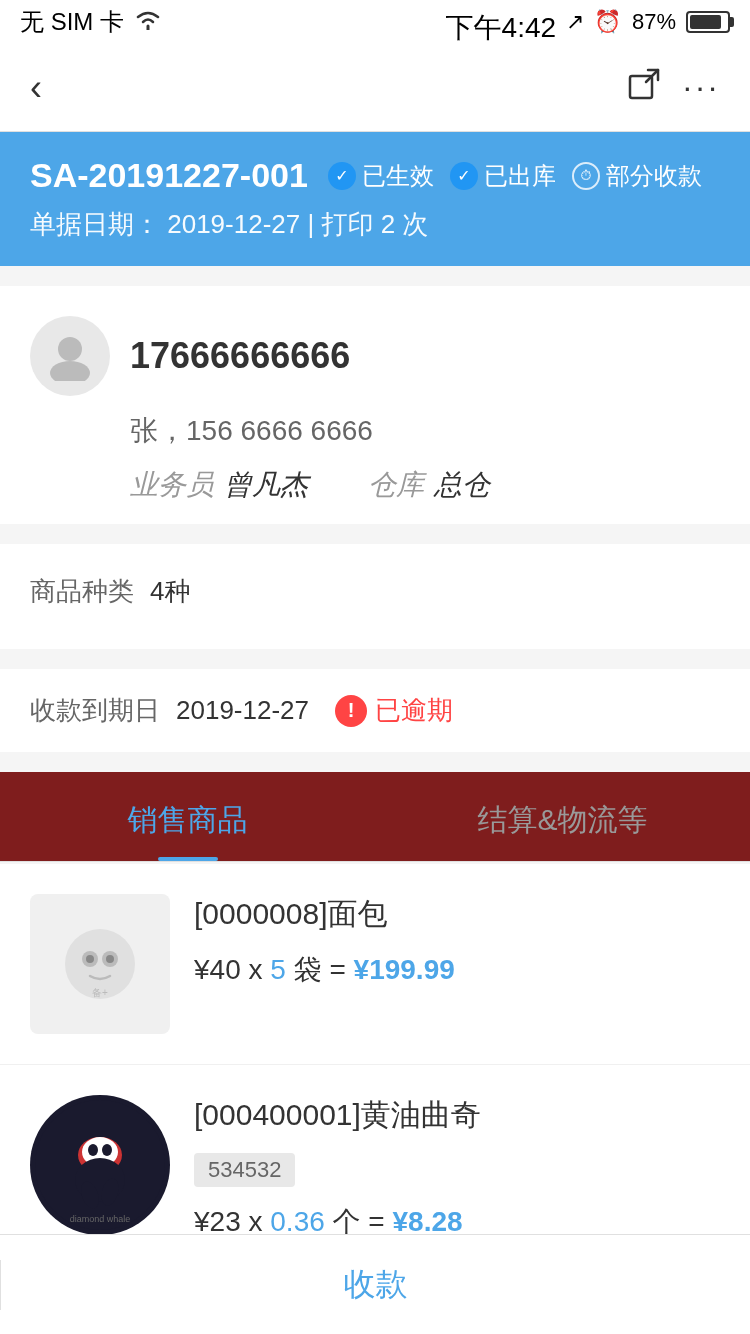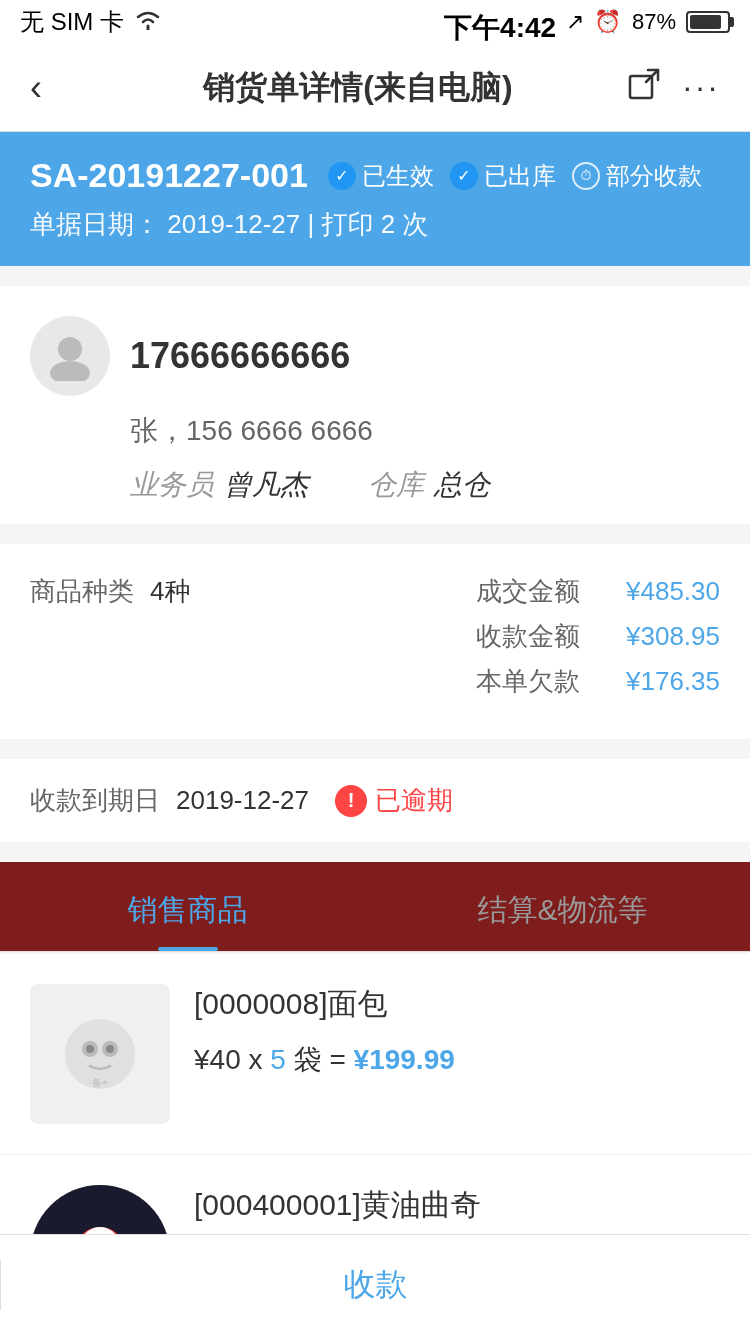--- a/index.html
+++ b/index.html
@@ -351,33 +351,32 @@
     <span>无 SIM 卡</span>
     <span>
       <svg width="28" height="22" viewBox="0 0 28 22">
         <path d="M14 18 L14 22" stroke="#333" stroke-width="3" stroke-linecap="round"></path>
         <path d="M9 14 Q14 9 19 14" stroke="#333" stroke-width="2.5" fill="none" stroke-linecap="round"></path>
         <path d="M4 9 Q14 1 24 9" stroke="#333" stroke-width="2.5" fill="none" stroke-linecap="round"></path>
       </svg>
     </span>
   </div>
   <div class="status-right">
-    <span style="font-size:28px;font-weight:700;margin-top:11px;">下午4:42</span>
+    <span style="font-size:28px;font-weight:400;margin-top:11px;">下午4:42</span>
     <span style="font-size:22px;">↗</span>
     <span style="font-size:22px;">⏰</span>
     <span>87%</span>
     <div class="battery-bar">
       <div class="battery-fill"></div>
     </div>
   </div>
 </div>
 
 <div class="nav-bar">
   <span class="nav-back">‹</span>
-  <span class="nav-title">销货单详情(来自电脑)</span>
   <div class="nav-actions">
     <span class="nav-action-icon">
       <svg width="36" height="36" viewBox="0 0 36 36" fill="none">
         <rect x="4" y="10" width="22" height="22" rx="2" stroke="#333" stroke-width="2.5"></rect>
         <path d="M22 4 L32 4 L32 14" stroke="#333" stroke-width="2.5" stroke-linecap="round" stroke-linejoin="round"></path>
         <path d="M32 4 L20 16" stroke="#333" stroke-width="2.5" stroke-linecap="round"></path>
       </svg>
     </span>
     <span class="nav-action-icon" style="font-size:32px;letter-spacing:2px;">···</span>
   </div>
@@ -432,34 +431,20 @@
 </div>
 
 <div class="summary-section">
   <div class="summary-row">
     <div class="summary-left">
       <div class="summary-item">
         <span class="summary-label">商品种类</span>
         <span class="summary-value">4种</span>
       </div>
     </div>
-    <div class="summary-right">
-      <div class="amount-row">
-        <span class="amount-label">成交金额</span>
-        <span class="amount-value">¥485.30</span>
-      </div>
-      <div class="amount-row">
-        <span class="amount-label">收款金额</span>
-        <span class="amount-value">¥308.95</span>
-      </div>
-      <div class="amount-row">
-        <span class="amount-label">本单欠款</span>
-        <span class="amount-value">¥176.35</span>
-      </div>
-    </div>
   </div>
 </div>
 
 <div class="due-section">
   <span class="due-label">收款到期日</span>
   <span class="due-date">2019-12-27</span>
   <div class="overdue-badge">
     <div class="overdue-icon">!</div>
     <span class="overdue-text">已逾期</span>
   </div>

